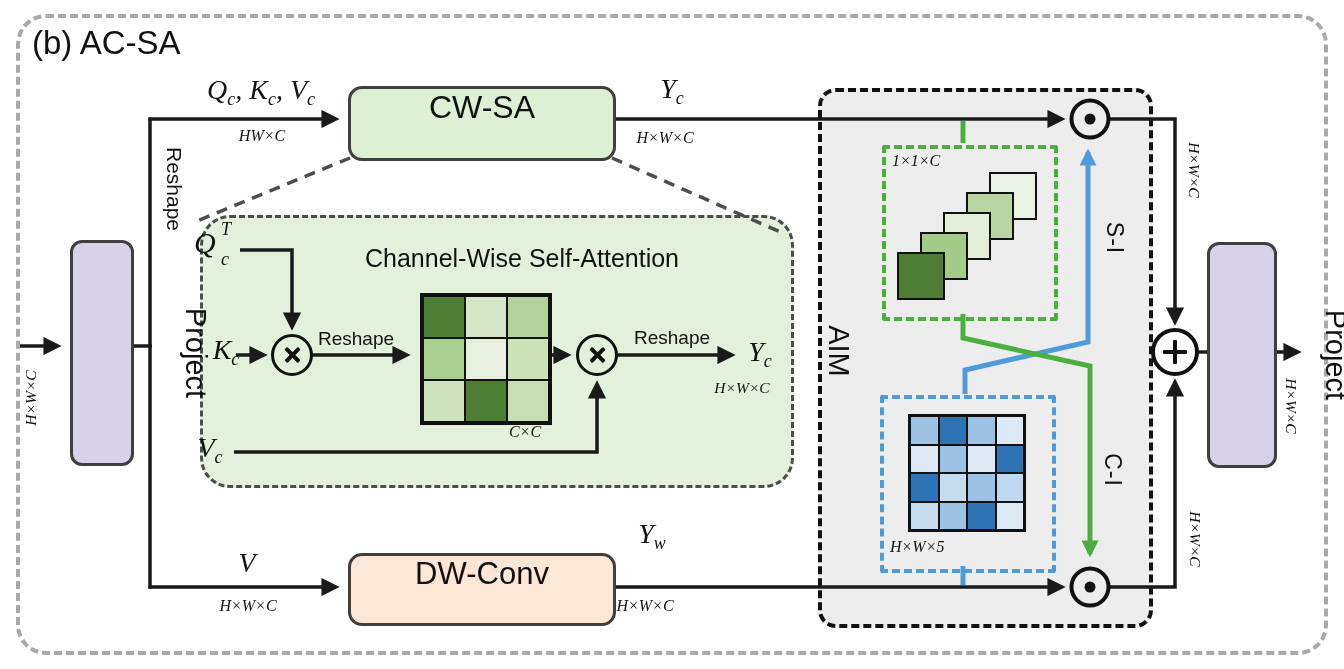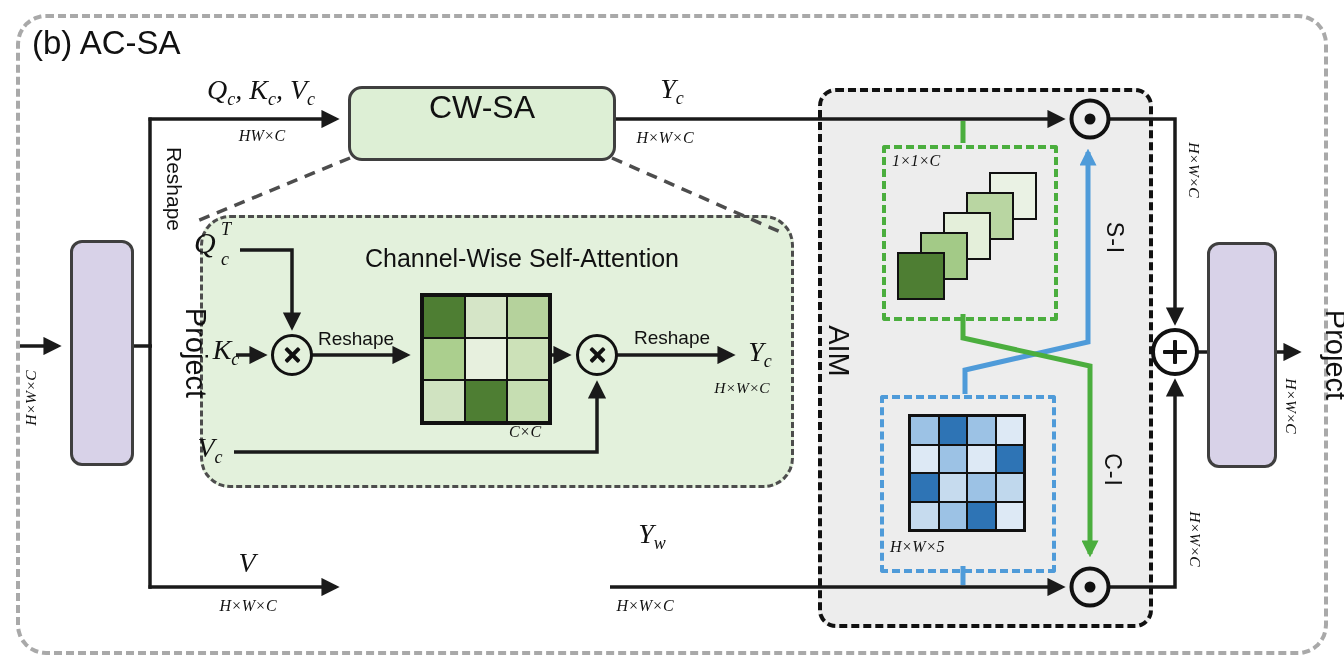--- a/index.html
+++ b/index.html
@@ -104,20 +104,23 @@
     </g>
     <g fill="none" stroke-width="5" style="stroke: rgb(75, 174, 62);">
       <path d="M 963 121 V 143"></path>
       <path d="M 963 314 V 338 L 1090 366 V 554" marker-end="url(#mG)"></path>
     </g>
   </svg>
 
   <div class="abs block cwsa" style="background: rgb(221, 239, 213);">
     <span>CW-SA</span>
   </div>
+  <div class="abs block dwconv" style="background: rgb(252, 231, 215);">
+    <span>DW-Conv</span>
+  </div>
   <div class="abs block proj projL" style="background: rgb(216, 210, 232);">
     <span>Project</span>
   </div>
   <div class="abs block proj projR" style="background: rgb(216, 210, 232);">
     <span>Project</span>
   </div>
 
   <div class="abs lbl m ctr" style="left:261px;top:92px;"><i>Q</i><sub>c</sub><span>, </span><i>K</i><sub>c</sub><span>, </span><i>V</i><sub>c</sub></div>
 
   <div class="abs lbl title" style="left:32px;top:24px;">(b) AC-SA</div>

